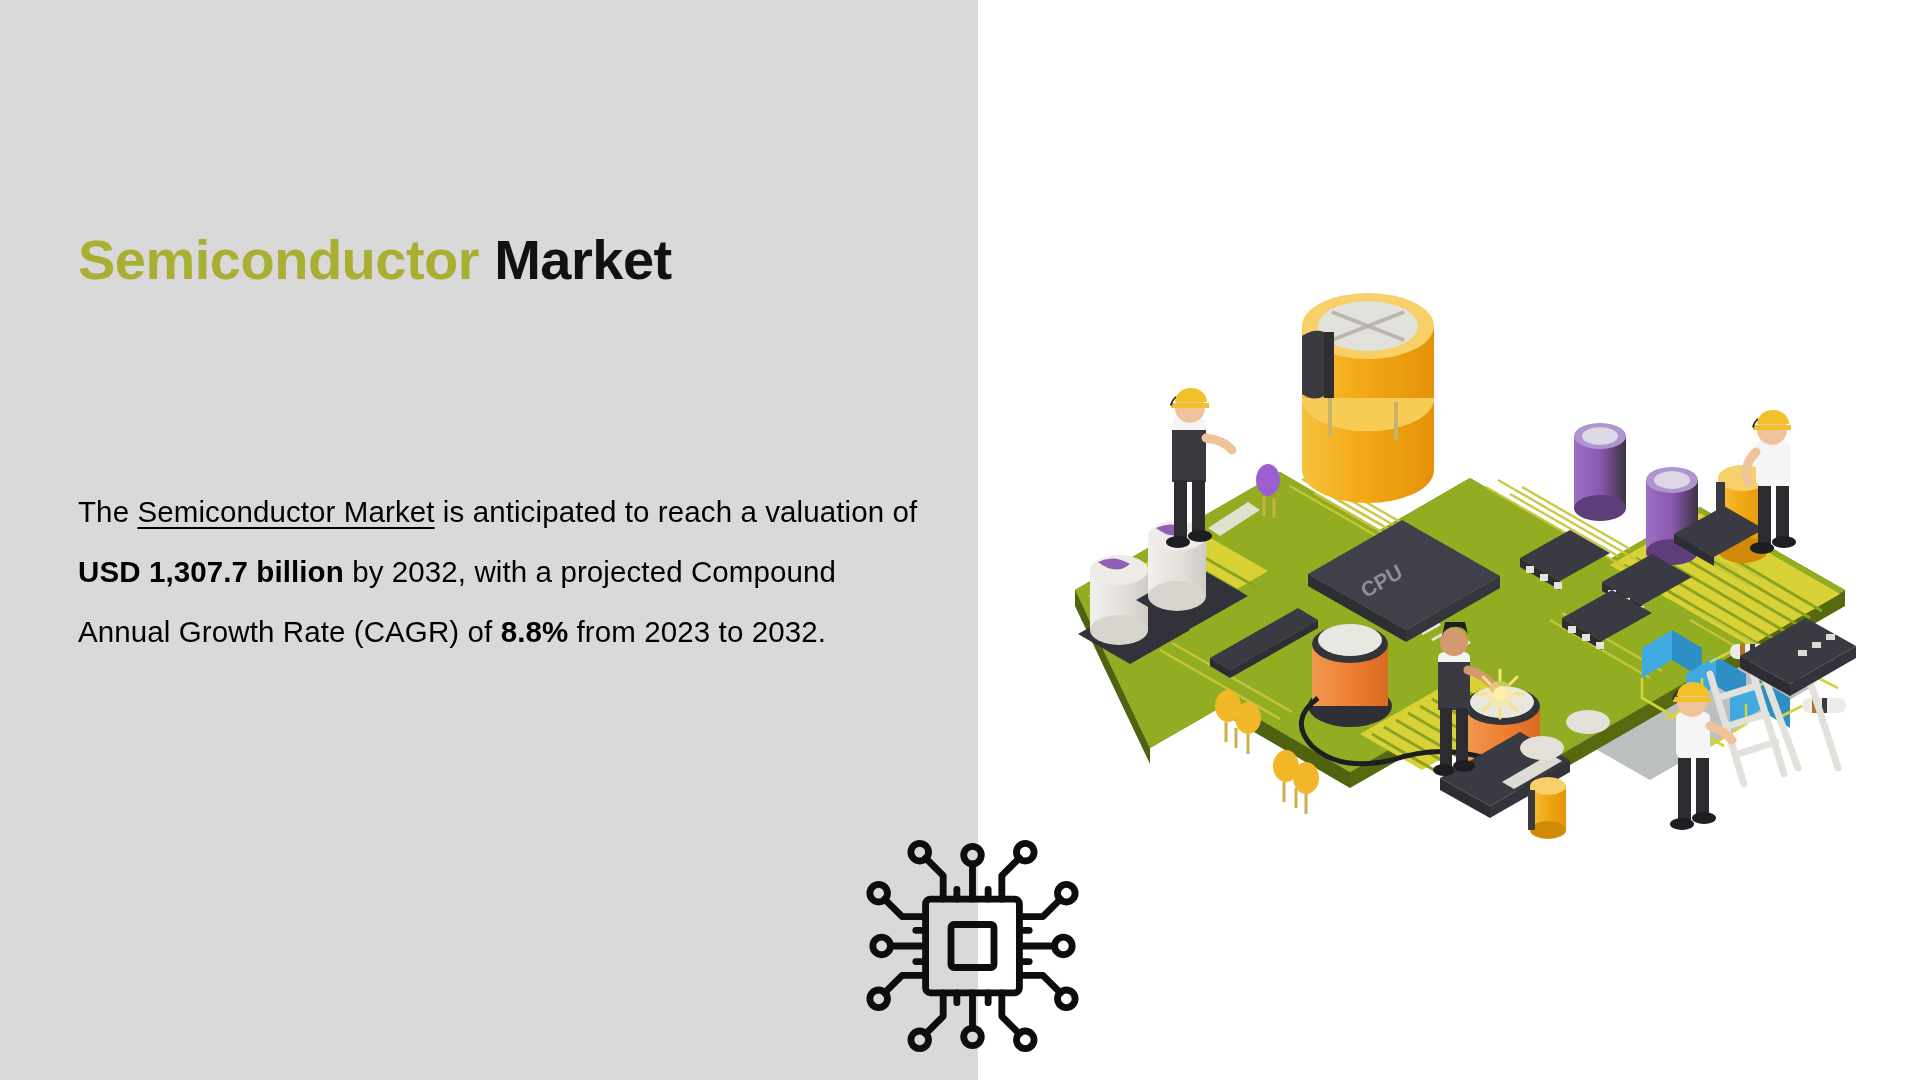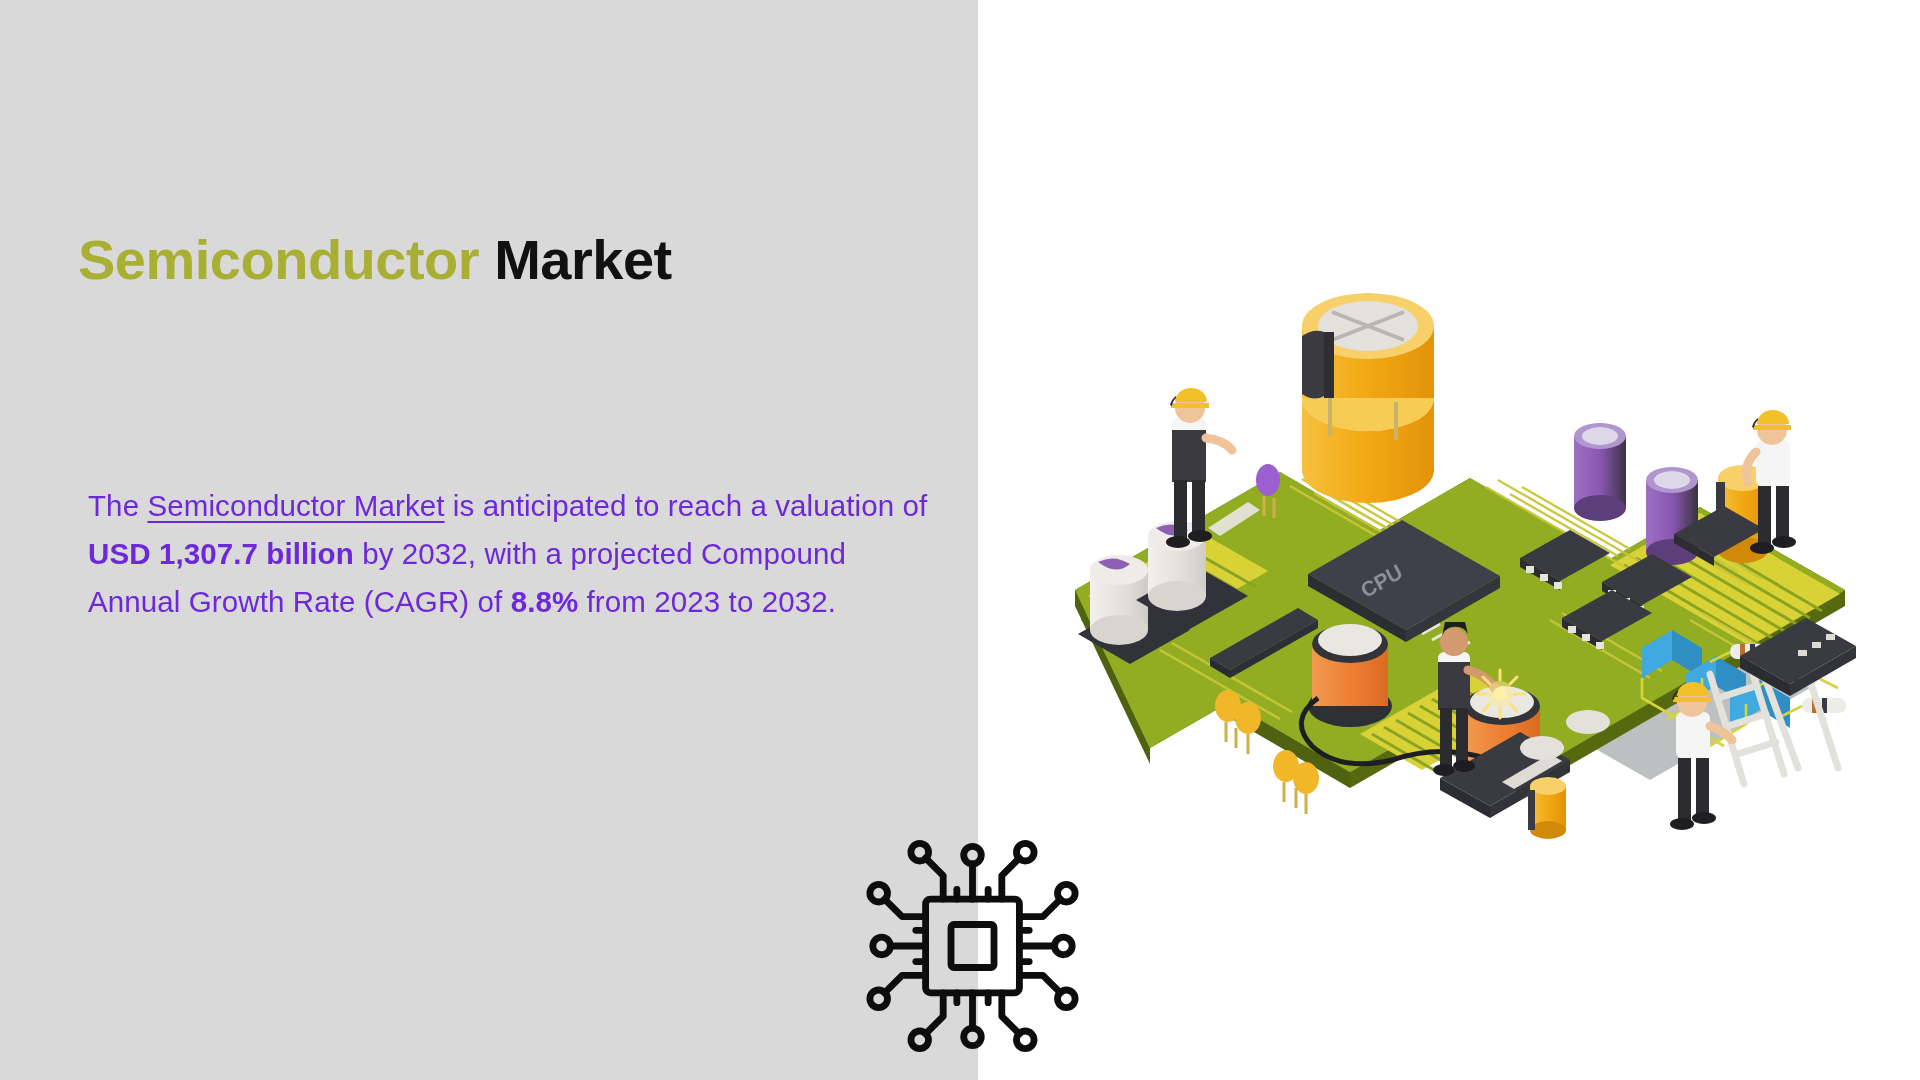--- a/index.html
+++ b/index.html
@@ -20,23 +20,22 @@
   .text-col{position:absolute;left:78px;top:230px;width:840px;}
   .headline{
     font-size:56px;line-height:1.08;font-weight:700;margin:0;
     letter-spacing:-0.5px;color:#111111;white-space:nowrap;
   }
   .headline .accent{color:#a9af33;}
   .headline .plain{color:#111111;}
 
   .body-copy{
     position:absolute;left:78px;top:452px;width:840px;
-    font-size:29.5px;line-height:48px;color:#6d28d9;font-weight:400;
+    font-size:29.5px;line-height:60px;color:#000000;font-weight:400;
     letter-spacing:0.1px;
-    margin-left:10px;
   }
   .body-copy b{font-weight:700;}
   .body-copy u{text-decoration:underline;text-underline-offset:5px;text-decoration-thickness:2px;}
 
   
   .chip-icon{position:absolute;left:865px;top:830px;width:215px;height:230px;}
 
   
   .illus{position:absolute;left:1050px;top:150px;width:830px;height:700px;}
 </style>

